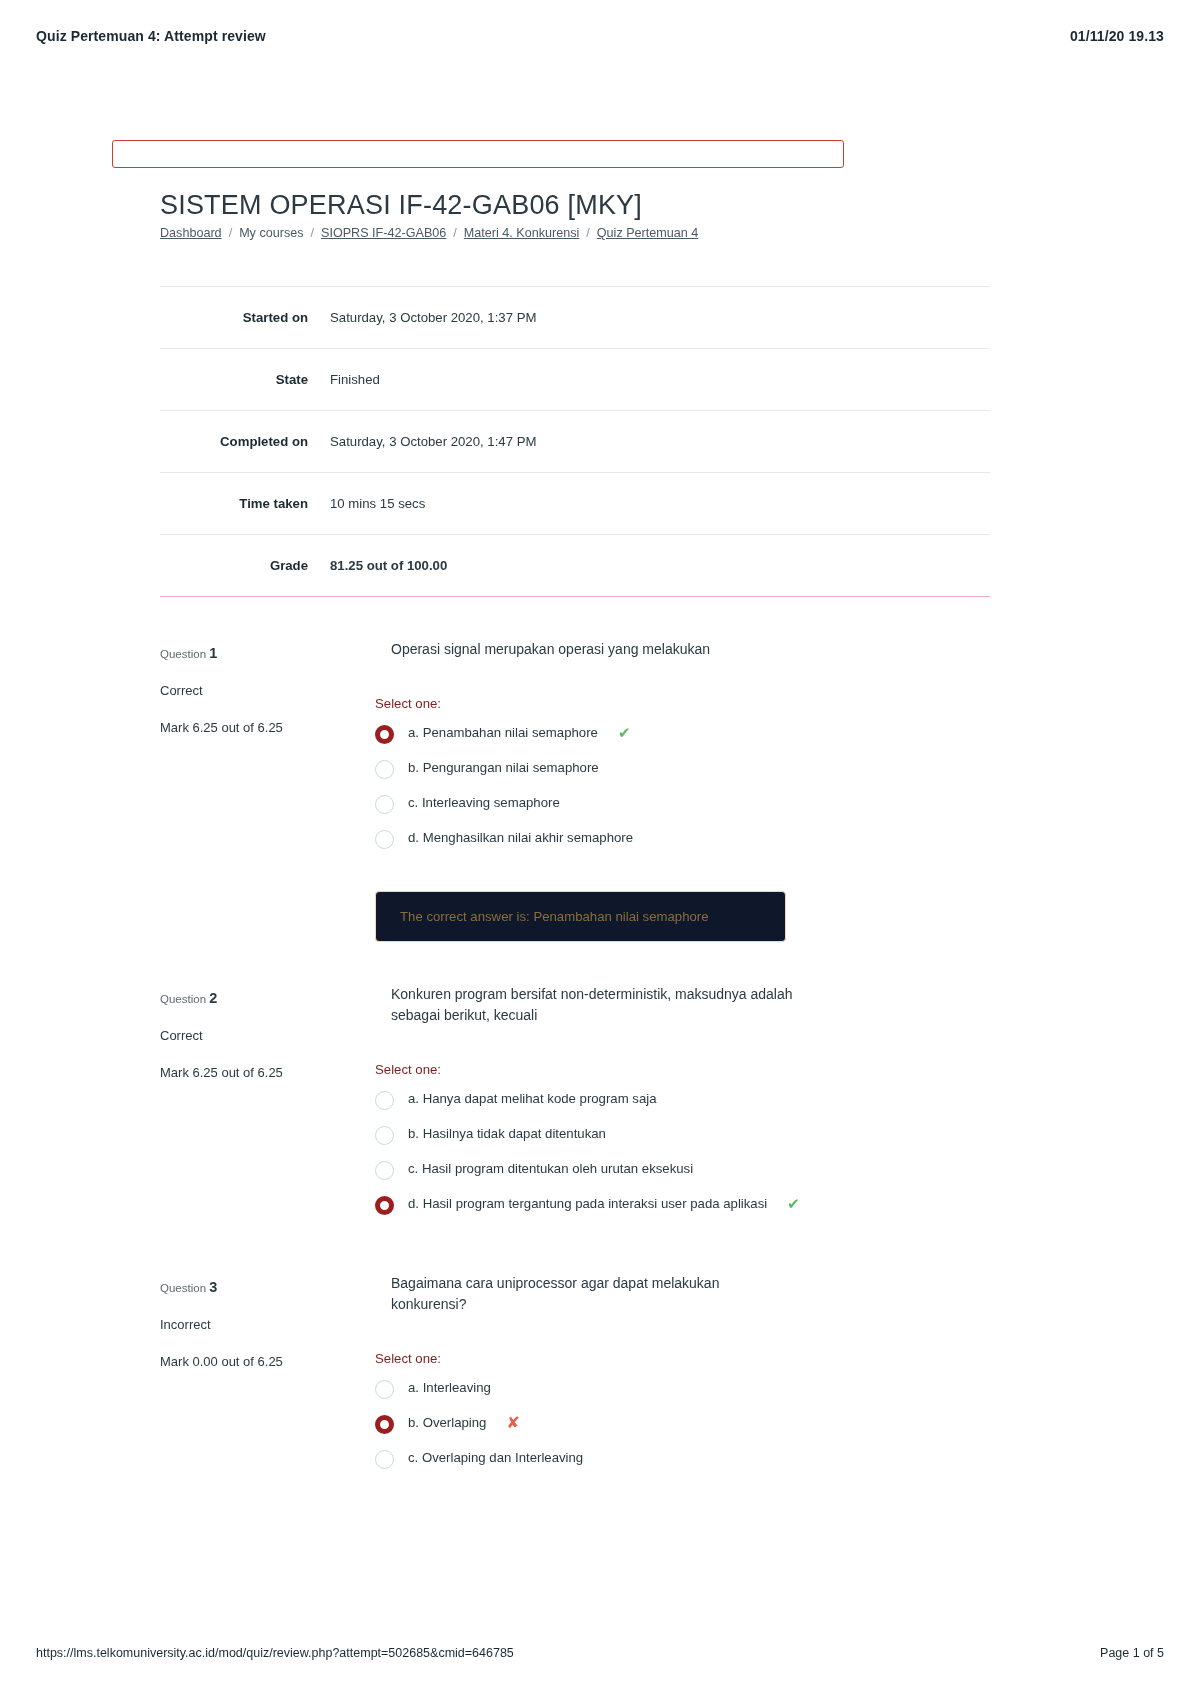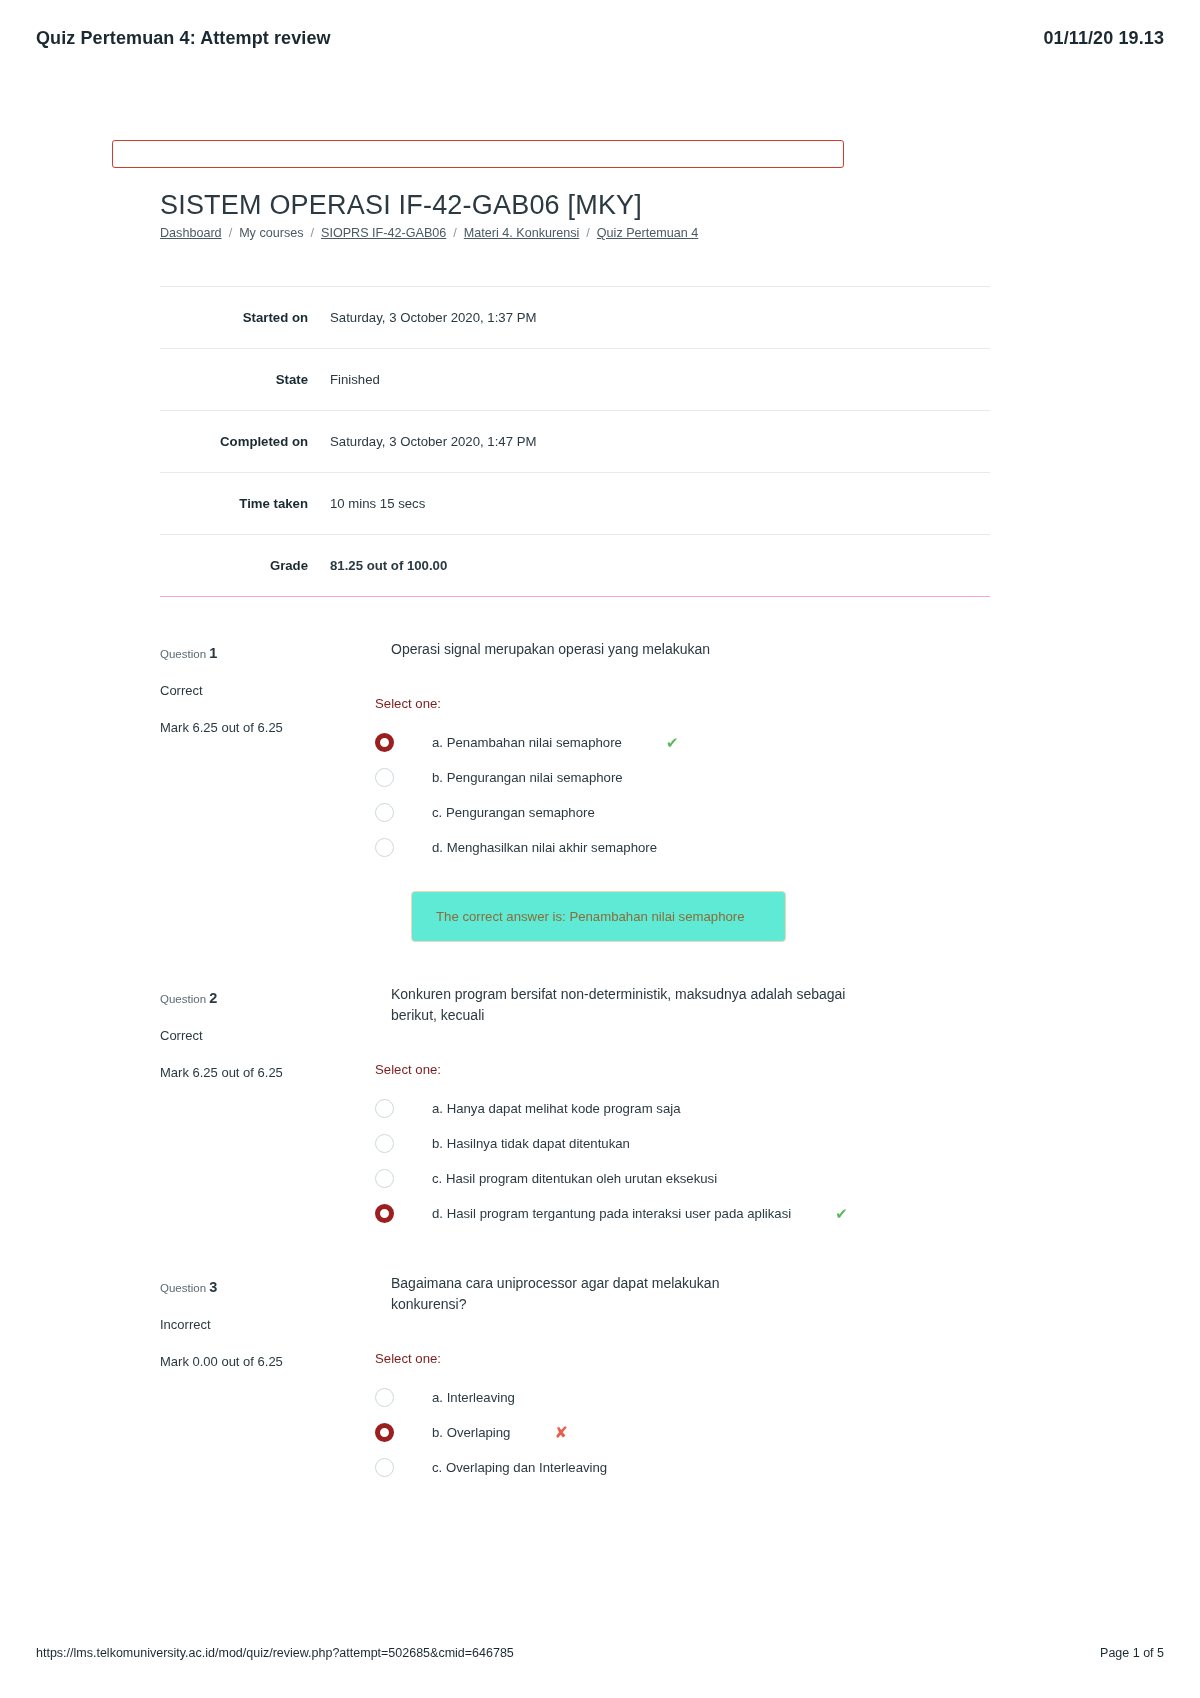--- a/index.html
+++ b/index.html
@@ -17,21 +17,21 @@
     overflow: hidden;
   }
 
   
   .print-header {
     position: absolute;
     top: 28px; left: 0; right: 0;
     display: flex;
     justify-content: space-between;
     padding: 0 36px;
-    font-size: 18px;
+    font-size: 14px;
     font-weight: bold;
     color: #1b2a32;
     letter-spacing: .1px;
   }
   .print-footer {
     position: absolute;
     bottom: 38px; left: 0; right: 0;
     display: flex;
     justify-content: space-between;
     padding: 0 36px;
@@ -158,25 +158,23 @@
     margin-bottom: 36px;
   }
   .select-one {
     font-size: 13.2px;
     color: #7f1d1d;
     margin-bottom: 14px;
   }
 
   .answer {
     display: flex;
-    align-items: center;
     height: 35px;
     font-size: 13.2px;
     color: #2b3a42;
-    gap: 24px;
   }
   .radio {
     width: 19px; height: 19px;
     border-radius: 50%;
     border: 1.5px solid #cfd8dc;
     background: #fff;
     flex: 0 0 19px;
     margin-right: 14px;
     box-sizing: border-box;
     position: relative;
@@ -192,25 +190,24 @@
     line-height: 1;
   }
   .mark-icon.right { color: #5cb85c; }
   .mark-icon.wrong { color: #e8604c; font-size: 16px; }
 
   .feedback {
     margin-top: 26px;
     margin-right: 10px;
     border: 1px solid #f0d7b4;
     border-radius: 4px;
-    background: #5eead4;
+    background: #0f172a;
     padding: 17px 24px;
     font-size: 13.2px;
     color: #8a6d3b;
-    margin-left: 36px;
   }
 </style>
 </head>
 <body>
 
 <div class="print-header">
   <span>Quiz Pertemuan 4: Attempt review</span>
   <span>01/11/20 19.13</span>
 </div>
 
@@ -263,21 +260,21 @@
               <span class="radio checked"></span>
               <span class="ans-label">a. Penambahan nilai semaphore</span>
               <span class="mark-icon right">✔</span>
             </div>
             <div class="answer">
               <span class="radio"></span>
               <span class="ans-label">b. Pengurangan nilai semaphore</span>
             </div>
             <div class="answer">
               <span class="radio"></span>
-              <span class="ans-label">c. Pengurangan semaphore</span>
+              <span class="ans-label">c. Interleaving semaphore</span>
             </div>
             <div class="answer">
               <span class="radio"></span>
               <span class="ans-label">d. Menghasilkan nilai akhir semaphore</span>
             </div>
             <div class="feedback">The correct answer is: Penambahan nilai semaphore</div>
           </div>
         </div>
         <div class="question">
           <div class="q-info">

